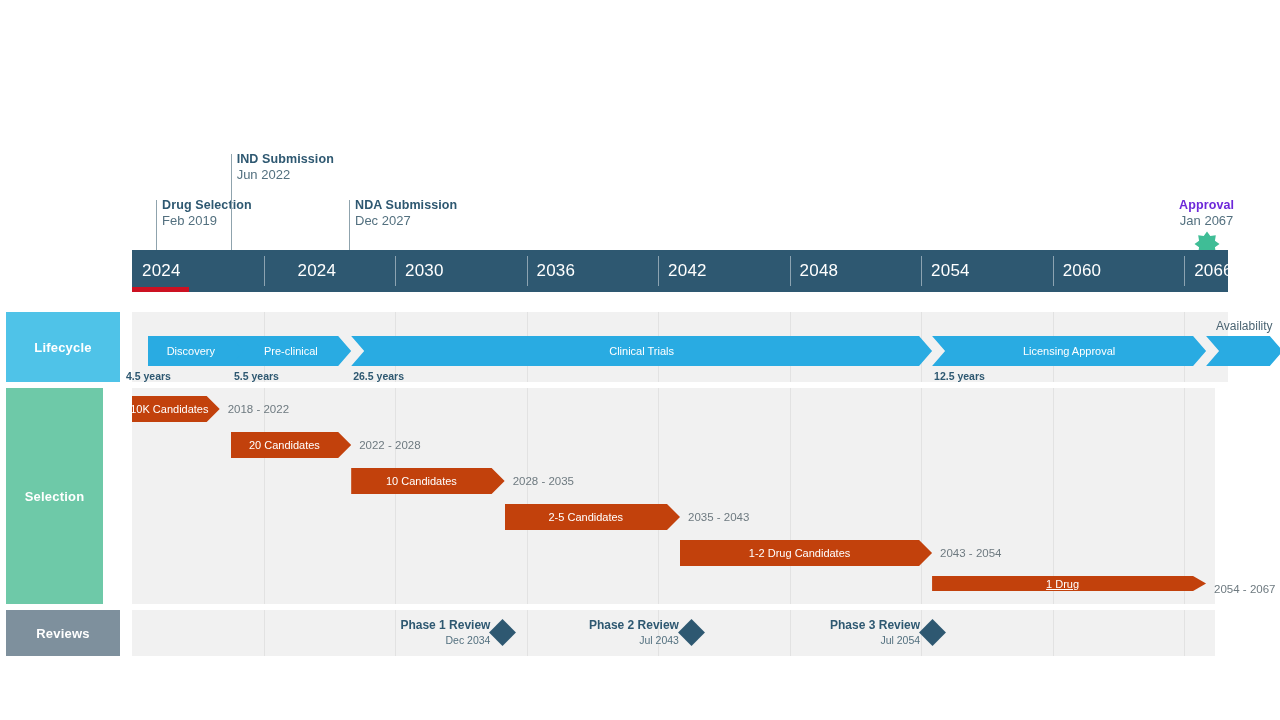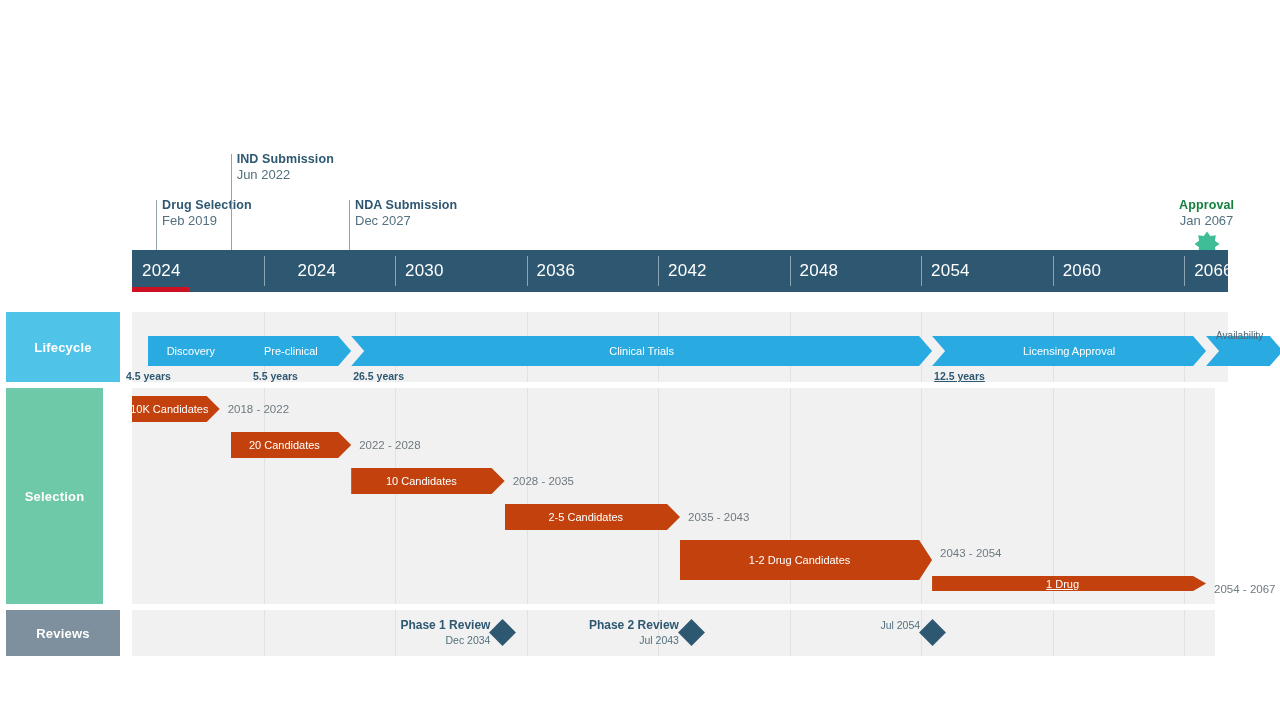--- a/index.html
+++ b/index.html
@@ -146,24 +146,23 @@
   .range-note {
     position: absolute;
     font-size: 11.5px;
     color: #6e7a80;
     white-space: nowrap;
     display: flex;
     align-items: center;
   }
   .avail-label {
     position: absolute;
-    font-size: 10px;
+    font-size: 12px;
     color: #4c6573;
     white-space: nowrap;
-    margin-top: 11px;
   }
 
   
   .review {
     position: absolute;
     white-space: nowrap;
     text-align: right;
   }
   .review .rv-title {
     font-size: 12px;
@@ -197,21 +196,21 @@
       <div class="ms-title" style="top: 152px;">IND Submission</div>
       <div class="ms-date" style="top: 167px;">Jun 2022</div>
       <div class="ms-line" style="top: 154px; height: 96px;"></div>
     </div>
     <div class="milestone" style="left: 349.008px; top: 0px; width: 1px; height: 250px;">
       <div class="ms-title" style="top: 198px;">NDA Submission</div>
       <div class="ms-date" style="top: 213px;">Dec 2027</div>
       <div class="ms-line" style="top: 200px; height: 50px;"></div>
     </div>
     <div class="milestone centered" style="left: 1206.08px; top: 0px; width: 1px; height: 250px;">
-      <div class="ms-title" style="top: 198px; color: #15803d;">Approval</div>
+      <div class="ms-title" style="top: 198px; color: #6d28d9;">Approval</div>
       <div class="ms-date" style="top: 213px;">Jan 2067</div>
       <div class="starburst" style="top: 231px;"><svg viewBox="0 0 100 100" width="26" height="26">
           <polygon fill="#3fbd96" points="50.0,2.0 62.6,19.5 83.9,16.1 80.5,37.4 98.0,50.0 80.5,62.6 83.9,83.9 62.6,80.5 50.0,98.0 37.4,80.5 16.1,83.9 19.5,62.6 2.0,50.0 19.5,37.4 16.1,16.1 37.4,19.5"></polygon>
         </svg></div>
     </div>
     <div id="axis" style="left: 132px; top: 250px; width: 1096px; height: 42px;">
       <div class="axis-label" style="left: 10px;">2024</div>
       <div class="axis-tick" style="left: 131.52px;"></div>
       <div class="axis-label" style="left: 141.52px; margin-left: 24px;">2024</div>
       <div class="axis-tick" style="left: 263.04px;"></div>
@@ -237,25 +236,25 @@
       <div class="lane-grid" style="left: 394.56px;"></div>
       <div class="lane-grid" style="left: 526.08px;"></div>
       <div class="lane-grid" style="left: 657.6px;"></div>
       <div class="lane-grid" style="left: 789.12px;"></div>
       <div class="lane-grid" style="left: 920.64px;"></div>
       <div class="lane-grid" style="left: 1052.16px;"></div>
     </div>
     <div class="chev blue pointed" style="left: 148px; top: 336px; width: 98.64px; height: 30px;">Discovery</div>
     <div class="sub-note" style="left: 126px; top: 370px;">4.5 years</div>
     <div class="chev blue notched" style="left: 230.64px; top: 336px; width: 120.56px; height: 30px;">Pre-clinical</div>
-    <div class="sub-note" style="left: 237px; top: 370px; padding-left: 16px;">5.5 years</div>
+    <div class="sub-note" style="left: 218px; top: 370px; padding-left: 16px;">5.5 years</div>
     <div class="chev blue notched" style="left: 351.2px; top: 336px; width: 580.88px; height: 30px;">Clinical Trials</div>
     <div class="sub-note" style="left: 353.2px; top: 370px;">26.5 years</div>
     <div class="chev blue notched" style="left: 932.08px; top: 336px; width: 274px; height: 30px;">Licensing Approval</div>
-    <div class="sub-note" style="left: 934.08px; top: 370px; text-decoration: underline;">12.5 years</div>
+    <div class="sub-note" style="left: 934.08px; top: 370px;">12.5 years</div>
     <div class="chev blue notched" style="left: 1206.08px; top: 336px; width: 76.72px; height: 30px;"></div>
     <div class="avail-label" style="left: 1216.08px; top: 319px;">Availability</div>
     <div class="lane-label" style="left: 6px; top: 388px; width: 97px; height: 216px; background: rgb(110, 201, 168);">Selection</div>
     <div class="lane-body" style="left: 132px; top: 388px; width: 1083px; height: 216px;">
       <div class="lane-grid" style="left: 131.52px;"></div>
       <div class="lane-grid" style="left: 263.04px;"></div>
       <div class="lane-grid" style="left: 394.56px;"></div>
       <div class="lane-grid" style="left: 526.08px;"></div>
       <div class="lane-grid" style="left: 657.6px;"></div>
       <div class="lane-grid" style="left: 789.12px;"></div>
@@ -263,21 +262,21 @@
       <div class="lane-grid" style="left: 1052.16px;"></div>
     </div>
     <div class="chev green pointed" style="left: 132px; top: 396px; width: 87.68px; height: 26px;">10K Candidates</div>
     <div class="range-note" style="left: 227.68px; top: 396px; height: 26px;">2018 - 2022</div>
     <div class="chev green pointed" style="left: 230.64px; top: 432px; width: 120.56px; height: 26px;">20 Candidates</div>
     <div class="range-note" style="left: 359.2px; top: 432px; height: 26px;">2022 - 2028</div>
     <div class="chev green pointed" style="left: 351.2px; top: 468px; width: 153.44px; height: 26px;">10 Candidates</div>
     <div class="range-note" style="left: 512.64px; top: 468px; height: 26px;">2028 - 2035</div>
     <div class="chev green pointed" style="left: 504.64px; top: 504px; width: 175.36px; height: 26px;">2-5 Candidates</div>
     <div class="range-note" style="left: 688px; top: 504px; height: 26px;">2035 - 2043</div>
-    <div class="chev green pointed" style="left: 680px; top: 540px; width: 252.08px; height: 40px;">1-2 Drug Candidates</div>
+    <div class="chev green pointed" style="left: 680px; top: 540px; width: 252.08px; height: 26px;">1-2 Drug Candidates</div>
     <div class="range-note" style="left: 940.08px; top: 540px; height: 26px;">2043 - 2054</div>
     <div class="chev green pointed" style="left: 932.08px; top: 576px; width: 274px; height: 15px; text-decoration: underline;">1 Drug</div>
     <div class="range-note" style="left: 1214.08px; top: 576px; height: 26px;">2054 - 2067</div>
     <div class="lane-label" style="left: 6px; top: 610px; width: 114px; height: 46px; background: rgb(126, 144, 157);">Reviews</div>
     <div class="lane-body" style="left: 132px; top: 610px; width: 1083px; height: 46px;">
       <div class="lane-grid" style="left: 131.52px;"></div>
       <div class="lane-grid" style="left: 263.04px;"></div>
       <div class="lane-grid" style="left: 394.56px;"></div>
       <div class="lane-grid" style="left: 526.08px;"></div>
       <div class="lane-grid" style="left: 657.6px;"></div>
@@ -290,15 +289,16 @@
       <div class="rv-title">Phase 1 Review</div>
       <div class="rv-date">Dec 2034</div>
     </div>
     <div class="diamond" style="left: 681.96px; top: 623px;"></div>
     <div class="review" style="left: 418.96px; width: 260px; top: 618px;">
       <div class="rv-title">Phase 2 Review</div>
       <div class="rv-date">Jul 2043</div>
     </div>
     <div class="diamond" style="left: 923.08px; top: 623px;"></div>
     <div class="review" style="left: 660.08px; width: 260px; top: 618px;">
+      <div class="rv-title">Phase 3 Review</div>
       <div class="rv-date">Jul 2054</div>
     </div>
   </div>
 
 </body></html>

